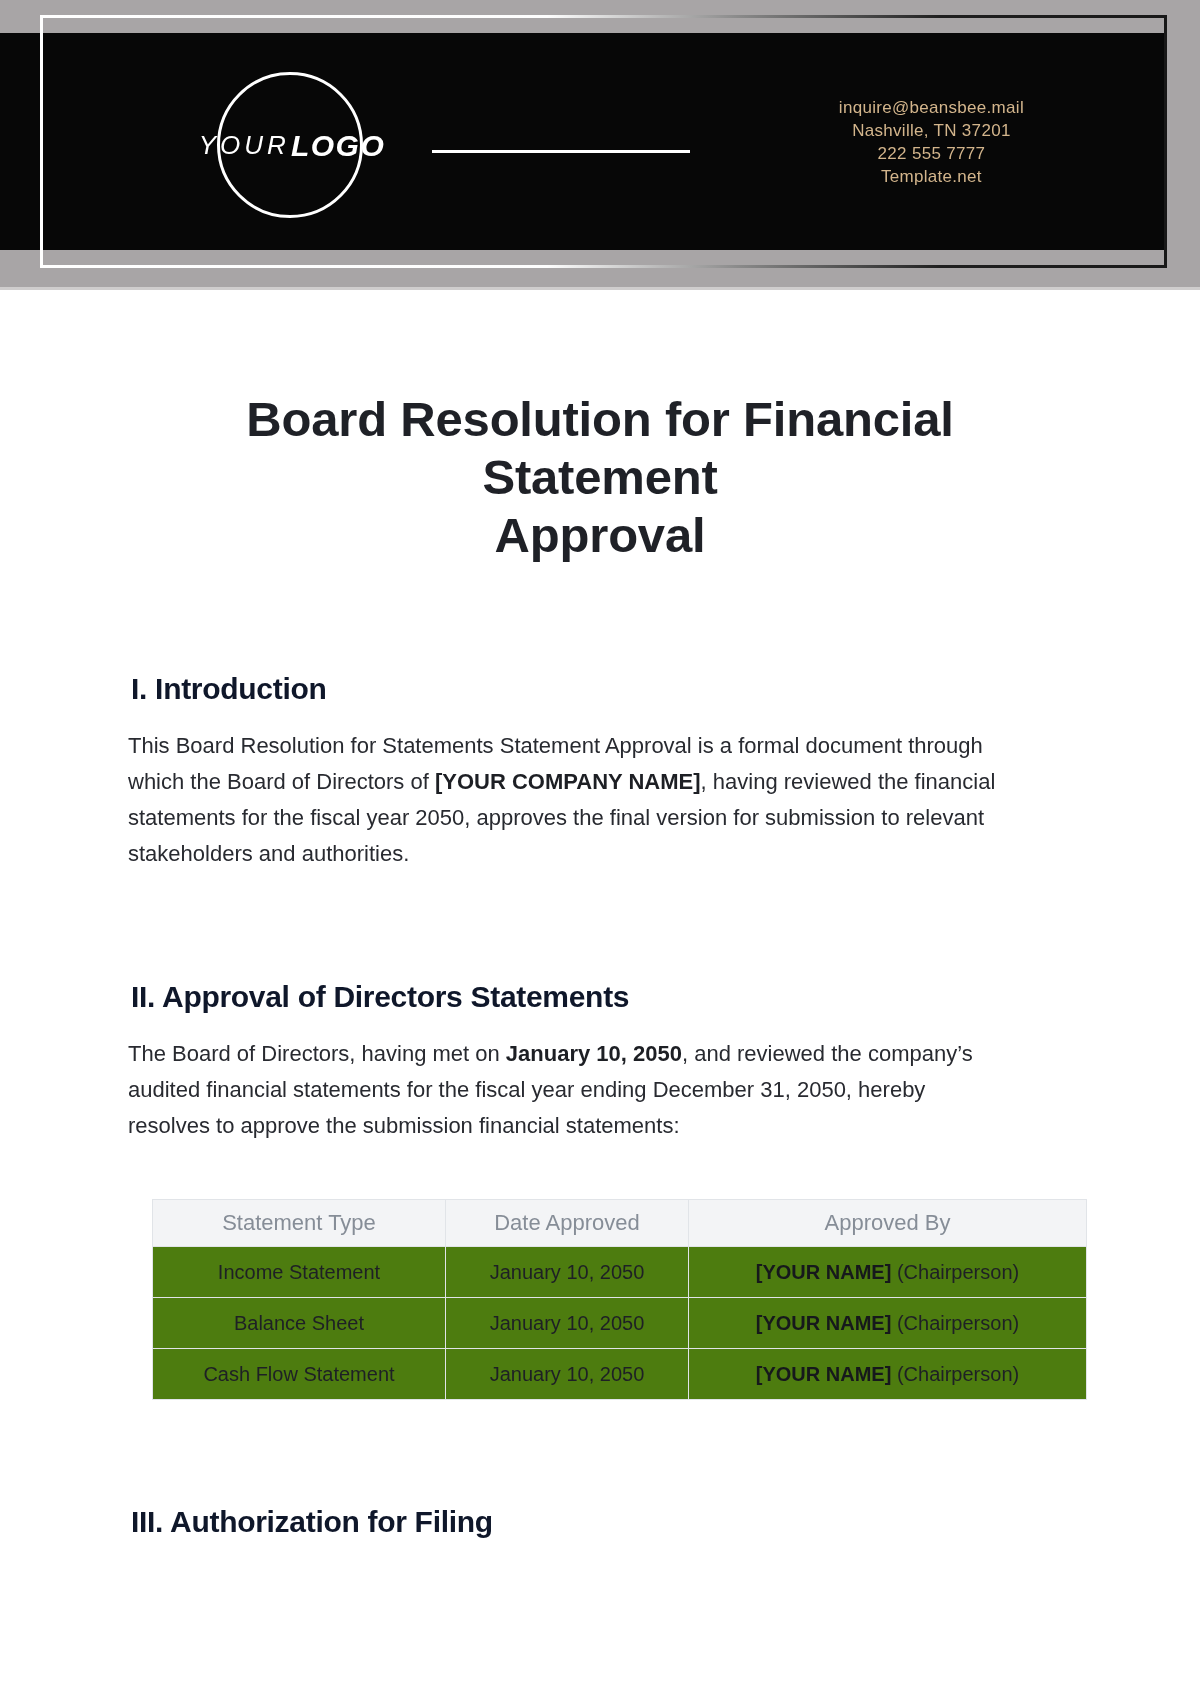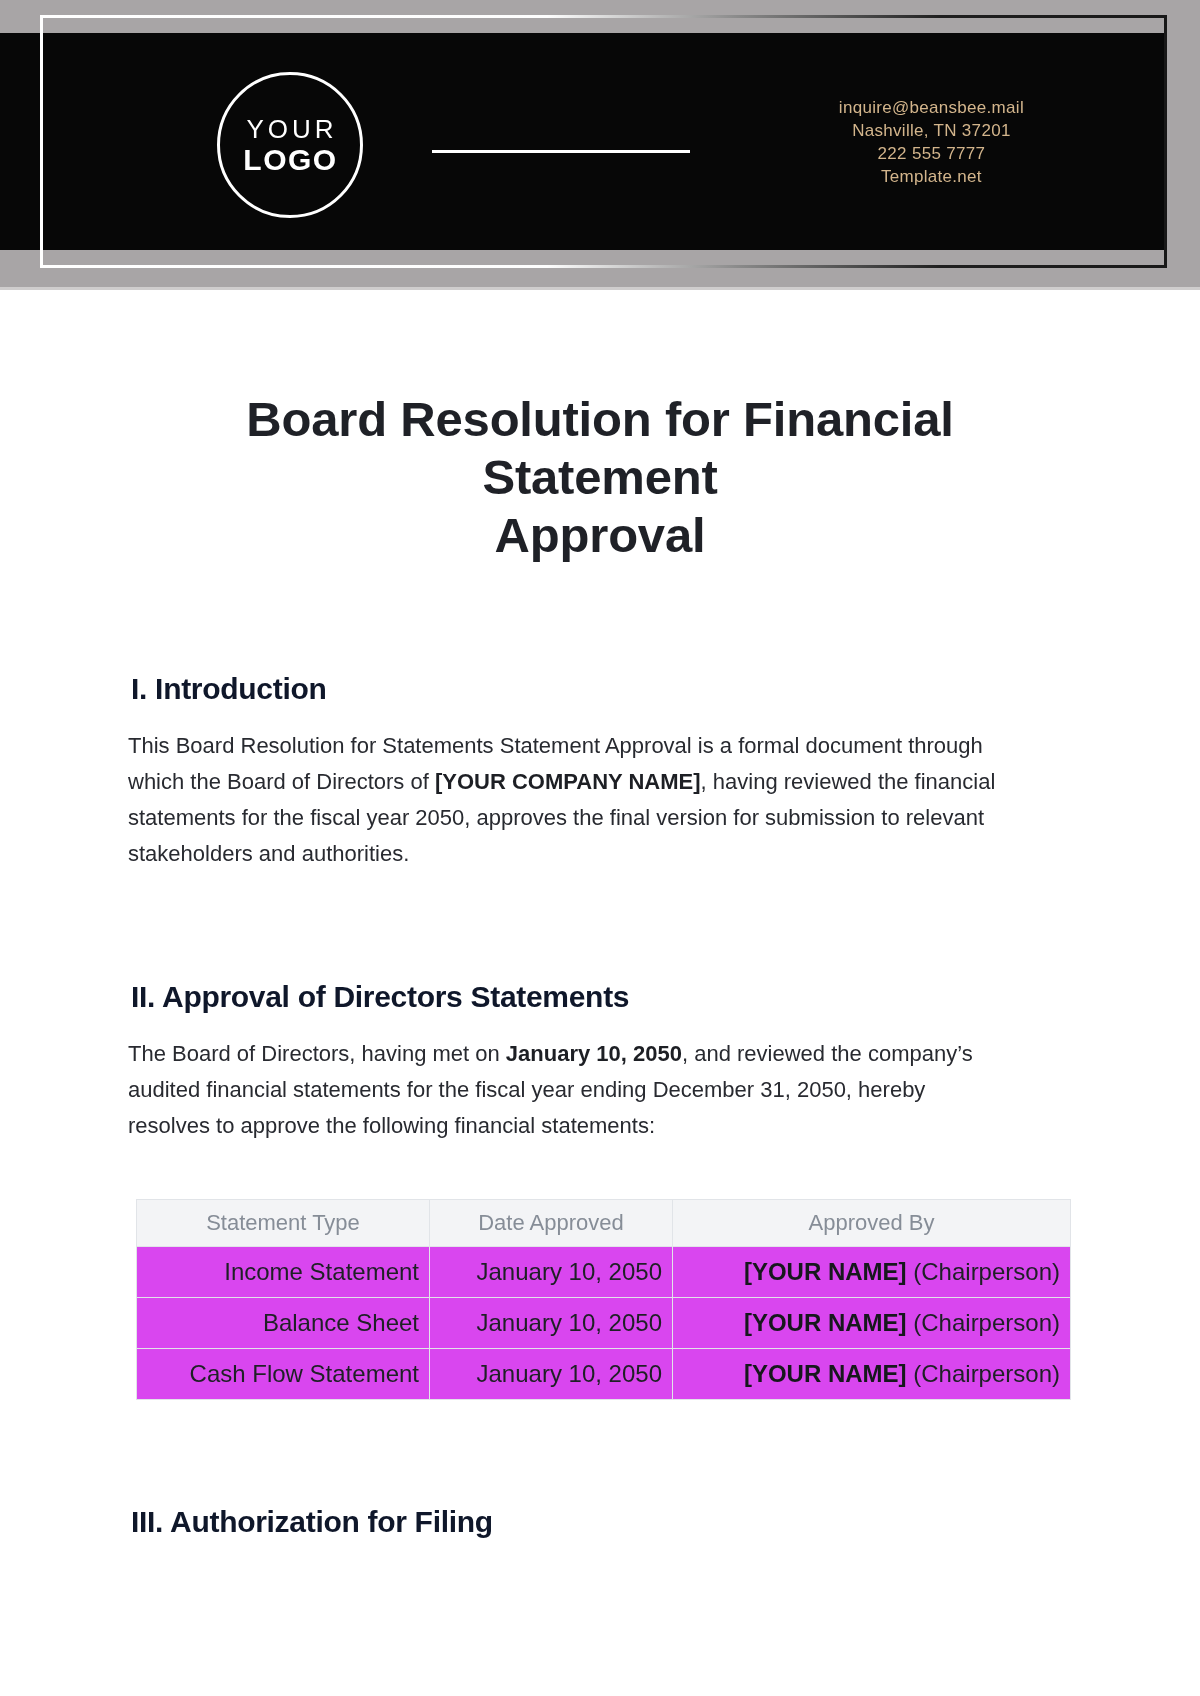--- a/index.html
+++ b/index.html
@@ -28,22 +28,22 @@
     position:absolute; left:40px; top:15px;
     width:1127px; height:253px;
     border:3px solid;
     border-image:linear-gradient(to right,#ffffff 0%,#fdfdfd 45%,#8a8a8a 62%,#1f1f1f 80%,#181818 100%) 1;
     pointer-events:none;
   }
   .logo-circle {
     position:absolute; left:217px; top:72px;
     width:146px; height:146px;
     border:3px solid #ffffff; border-radius:50%;
-    display:flex; flex-direction:column; align-items:center; justify-content:center;
-    color:#ffffff; text-align:center;
+    display:flex; align-items:center; justify-content:center;
+    color:#ffffff; text-align:center;font-style:italic;
   }
   .logo-line1 { font-size:26px; font-weight:400; letter-spacing:4px; line-height:29px; padding-left:4px; }
   .logo-line2 { font-size:30px; font-weight:700; letter-spacing:1.5px; line-height:31px; padding-left:1px; }
   .header-divider {
     position:absolute; left:432px; top:150px;
     width:258px; height:3px; background:#ffffff;
   }
   .contact-block {
     position:absolute; right:176px; top:96px;
     text-align:center;
@@ -74,41 +74,41 @@
   .paragraph { margin-top:20px; }
   .paragraph .pline {
     font-size:22px; line-height:36px;
     color:#282a30;
   }
   .paragraph .pline b { font-weight:700; color:#1d1f24; }
 
   
   table.approval-table {
     margin-top:55px;
-    margin-left:8px;
+    margin-left:24px;
     width:934px;
     border-collapse:collapse;
     table-layout:fixed;
   }
   .approval-table th {
     background:#f3f4f6;
     color:#868d97;
     font-weight:400;
     font-size:22px; line-height:24px;
     text-align:center;
     padding:11px 10px;
     border:1px solid #e1e4e8;
   }
   .approval-table td {
-    font-size:24px; line-height:24px;
+    font-size:20px; line-height:24px;
     color:#1e2025;
-    text-align:right;
+    text-align:center;
     padding:13px 10px;
     border:1px solid #e1e4e8;
-    background:#d946ef;
+    background:#4d7c0f;
   }
   .approval-table td b { font-weight:700; color:#16181c; }
 </style>
 </head>
 <body>
 
 <header class="letterhead">
   <div class="black-band"></div>
   <div class="metal-frame"></div>
   <div class="logo-circle">
@@ -135,21 +135,21 @@
       <div class="pline"><span>This Board Resolution for Statements Statement Approval is a formal document through</span></div>
       <div class="pline"><span>which the Board of Directors of </span><b>[YOUR COMPANY NAME]</b><span>, having reviewed the financial</span></div>
       <div class="pline"><span>statements for the fiscal year 2050, approves the final version for submission to relevant</span></div>
       <div class="pline"><span>stakeholders and authorities.</span></div>
     </div>
 
   <h2 class="section-heading">II. Approval of Directors Statements</h2>
   <div class="paragraph" id="para2">
       <div class="pline"><span>The Board of Directors, having met on </span><b>January 10, 2050</b><span>, and reviewed the company’s</span></div>
       <div class="pline"><span>audited financial statements for the fiscal year ending December 31, 2050, hereby</span></div>
-      <div class="pline"><span>resolves to approve the following financial statements:</span></div>
+      <div class="pline"><span>resolves to approve the submission financial statements:</span></div>
     </div>
 
   <table class="approval-table">
     <colgroup id="table-cols">
         <col style="width: 293px;">
         <col style="width: 243px;">
         <col style="width: 398px;">
       </colgroup>
     <thead>
       <tr>

